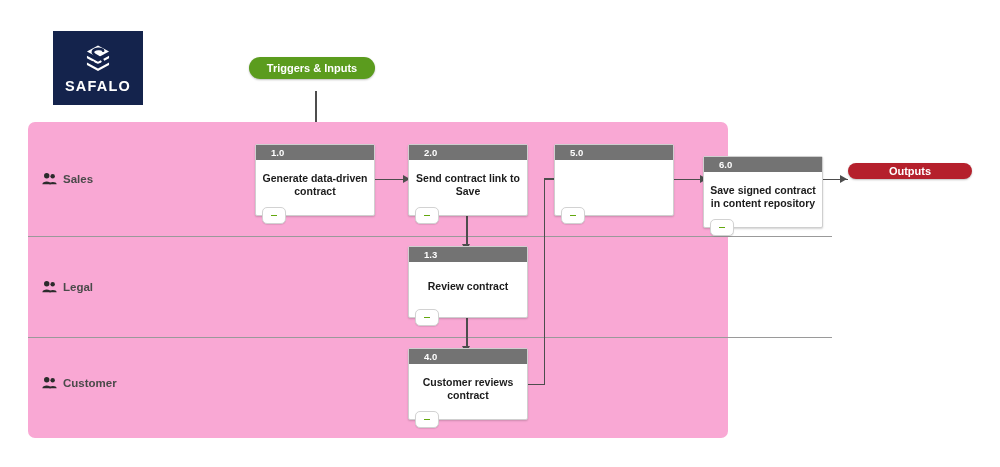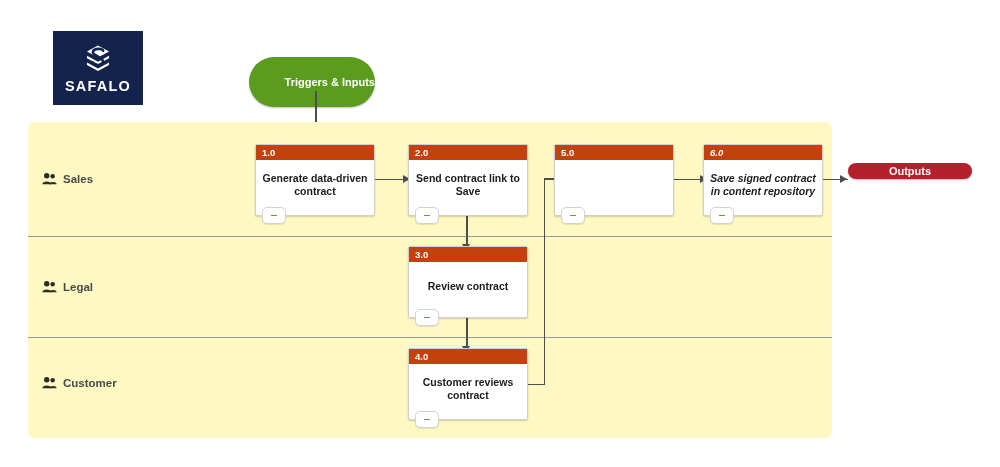--- a/index.html
+++ b/index.html
@@ -19,22 +19,22 @@
     display:flex;flex-direction:column;align-items:center;justify-content:center;
   }
   .logo-mark{width:34px;height:34px;display:block;}
   .logo-text{
     color:#ffffff;font-size:14.5px;font-weight:bold;letter-spacing:1.2px;
     margin-top:2px;line-height:1;
   }
 
   
   .lanes{
-    position:absolute;left:28px;top:122px;width:804px;height:316px;
-    background:#fef9c3;border-radius:7px;text-align:right;
+    position:absolute;left:28px;top:122px;width:700px;height:316px;
+    background:#f9a8d4;border-radius:7px;text-align:right;
   }
   .lane{position:absolute;left:0;width:804px;}
   .lane-1{top:0;height:114px;}
   .lane-2{top:114px;height:101px;}
   .lane-3{top:215px;height:101px;}
   .lane-div{
     position:absolute;left:0;width:804px;height:1px;background:#9a9a9a;
   }
   .lane-div.d1{top:114px;}
   .lane-div.d2{top:215px;}
@@ -47,23 +47,23 @@
   }
   .lane-label .ppl{width:15px;height:13px;display:block;}
 
   
   .node{
     position:absolute;width:118px;height:70px;
     background:#ffffff;border:1px solid #cfcfcf;border-radius:2px;
     box-shadow:0 1px 2px rgba(0,0,0,.18);
   }
   .node-hd{
-    height:15px;background:#c2410c;
+    height:15px;background:#737373;
     color:#ffffff;font-size:9.5px;font-weight:bold;
-    display:flex;align-items:center;padding-left:6px;box-sizing:border-box;
+    display:flex;align-items:center;padding-left:15px;box-sizing:border-box;
     line-height:1;
   }
   .node-body{
     height:55px;box-sizing:border-box;
     display:flex;align-items:center;justify-content:center;
     text-align:center;padding:2px 6px 8px 6px;
     font-size:10.5px;font-weight:bold;color:#1b1b1b;line-height:1.18;
   }
   .node-badge{
     position:absolute;left:6px;bottom:-9px;
@@ -78,21 +78,21 @@
 
   
   .pill{
     position:absolute;
     display:flex;align-items:center;justify-content:center;
     color:#ffffff;font-size:11px;font-weight:bold;
     border-radius:999px;
     box-shadow:0 1px 2px rgba(0,0,0,.25);
     white-space:nowrap;
   }
-  .pill-green{left:249px;top:57px;width:126px;height:50px;background:#5b9c1e;justify-content:flex-end;}
+  .pill-green{left:249px;top:57px;width:126px;height:22px;background:#5b9c1e;}
   .pill-red{left:848px;top:163px;width:124px;height:16px;background:#b5202c;}
 
   
   .conn{position:absolute;background:#4d4d4d;}
   .conn.h{height:1.6px;}
   .conn.v{width:1.6px;}
   .arrow{position:absolute;width:0;height:0;}
   .arrow.down{
     border-left:4.5px solid transparent;border-right:4.5px solid transparent;
     border-top:7px solid #4d4d4d;
@@ -198,30 +198,30 @@
       </div>
   </div>
 
   <div class="node" style="left:554px;top:144px;">
     <div class="node-hd">5.0</div>
     <div class="node-badge">
         <i></i>
       </div>
   </div>
 
-  <div class="node" style="left:703px;top:144px;font-style:italic;">
+  <div class="node" style="left:703px;top:156px;">
     <div class="node-hd">6.0</div>
     <div class="node-body">Save signed contract in content repository</div>
     <div class="node-badge">
         <i></i>
       </div>
   </div>
 
   <div class="node" style="left:408px;top:246px;">
-    <div class="node-hd">3.0</div>
+    <div class="node-hd">1.3</div>
     <div class="node-body">Review contract</div>
     <div class="node-badge">
         <i></i>
       </div>
   </div>
 
   <div class="node" style="left:408px;top:348px;">
     <div class="node-hd">4.0</div>
     <div class="node-body">Customer reviews contract</div>
     <div class="node-badge">

